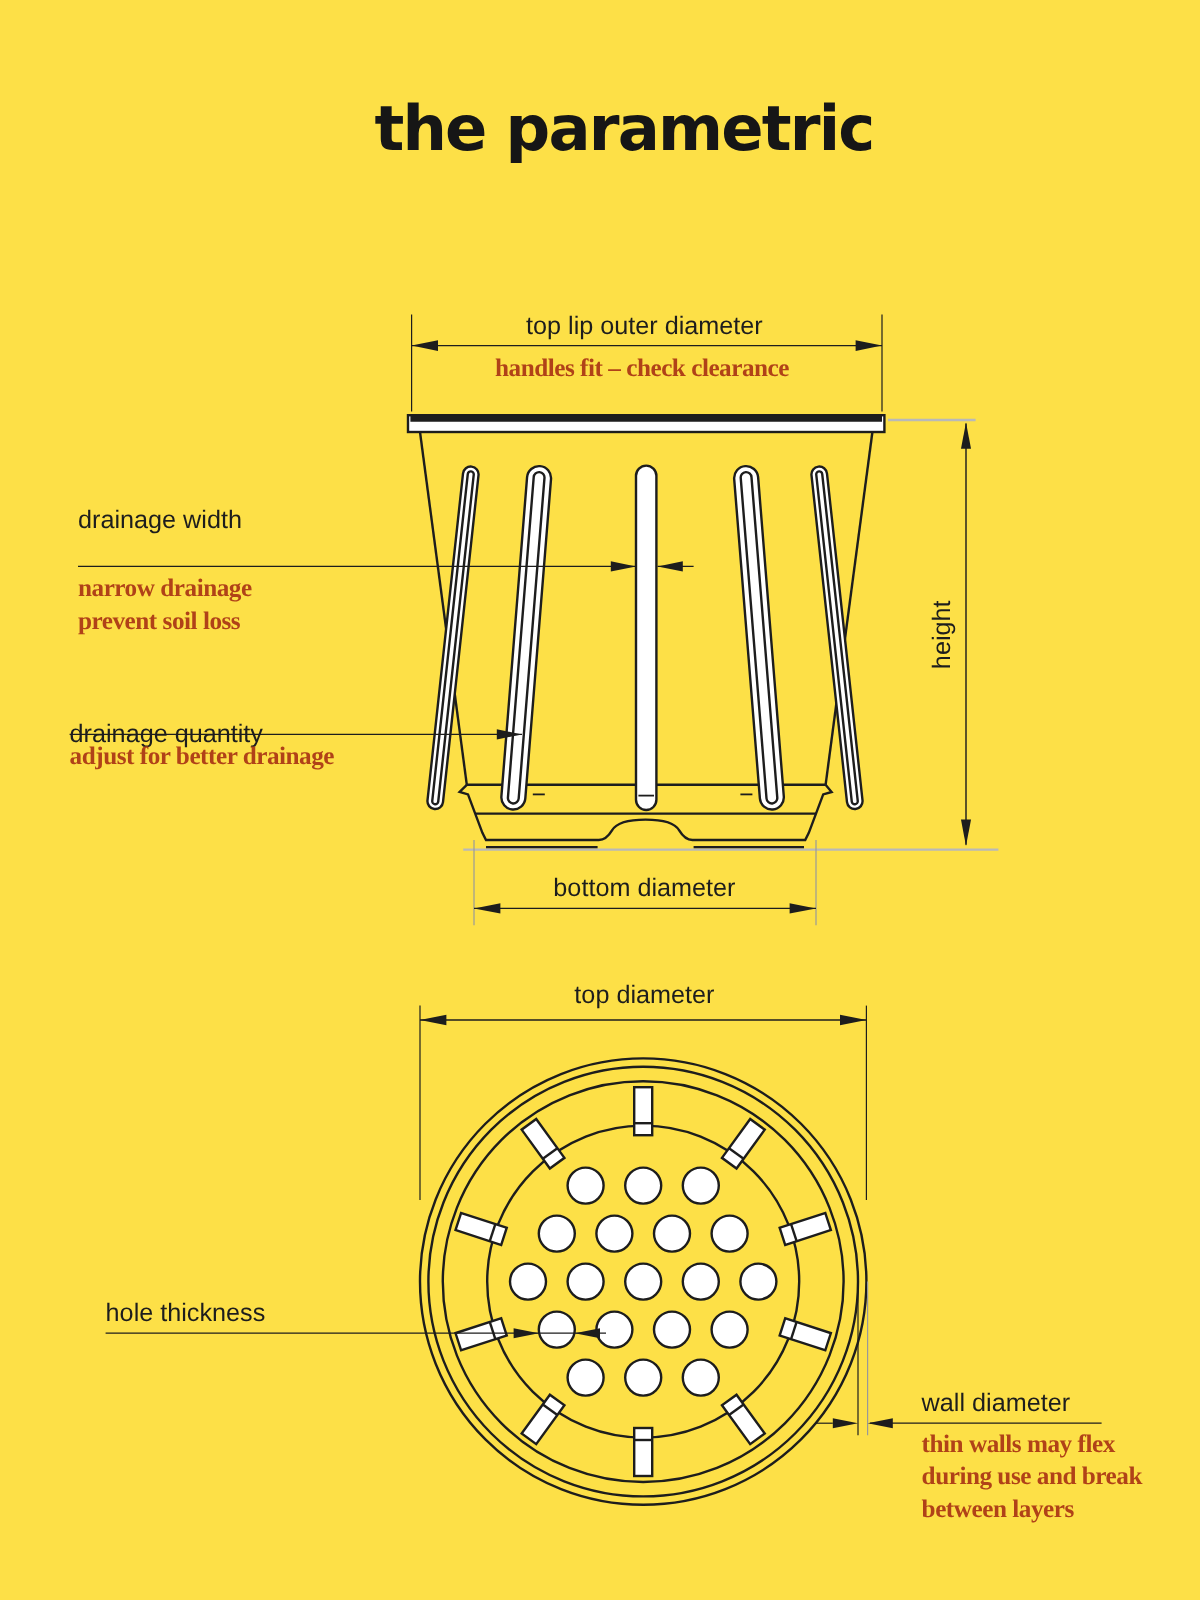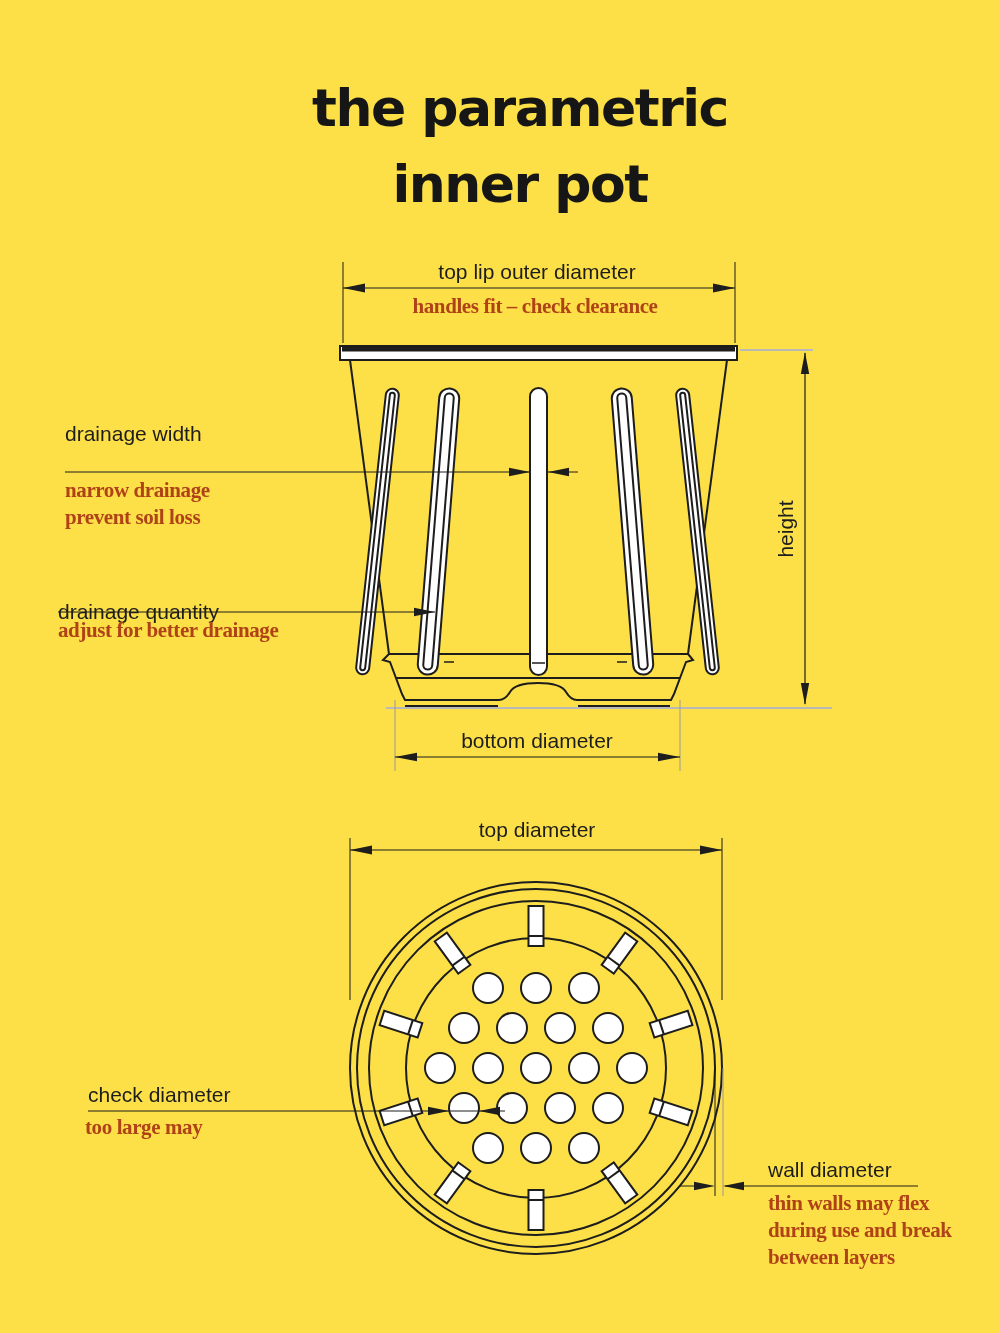--- a/index.html
+++ b/index.html
@@ -219,44 +219,42 @@
           <polygon points="715,1186 694,1181.8 694,1190.2" fill="#1d1d1d" stroke="none"></polygon>
           <line x1="725" y1="1186" x2="918" y2="1186" stroke-width="1"></line>
           <polygon points="723,1186 744,1181.8 744,1190.2" fill="#1d1d1d" stroke="none"></polygon>
         </g>
       </g>
     </g>
   </svg>
 
   <div class="title">
     <div>the parametric</div>
-    <div>inner pot</div>
   </div>
 
   <div class="lbl center" style="left:537px;top:260px;">top lip outer diameter</div>
   <div class="note center" style="left:535px;top:293px;">handles fit – check clearance</div>
 
   <div class="lbl" style="left:65px;top:422px;">drainage width</div>
   <div class="note" style="left:65px;top:477px;">
     <div>narrow drainage</div>
     <div>prevent soil loss</div>
   </div>
 
   <div class="lbl" style="left:58px;top:600px;">drainage quantity</div>
   <div class="note" style="left:58px;top:617px;">adjust for better drainage</div>
 
   <div class="lbl rot90" style="left:750px;top:517px;width:72px;text-align:center;">height</div>
 
   <div class="lbl center" style="left:537px;top:729px;">bottom diameter</div>
 
   <div class="lbl center" style="left:537px;top:818px;">top diameter</div>
 
-  <div class="lbl" style="left:88px;top:1083px;">check diameter</div>
+  <div class="lbl" style="left:88px;top:1083px;">hole thickness</div>
   <div class="note" style="left:85px;top:1114px;">
-    <div>too large may</div>
   </div>
 
   <div class="lbl" style="left:768px;top:1158px;">wall diameter</div>
   <div class="note" style="left:768px;top:1190px;">
     <div>thin walls may flex</div>
     <div>during use and break</div>
     <div>between layers</div>
   </div>
 
 </div>

